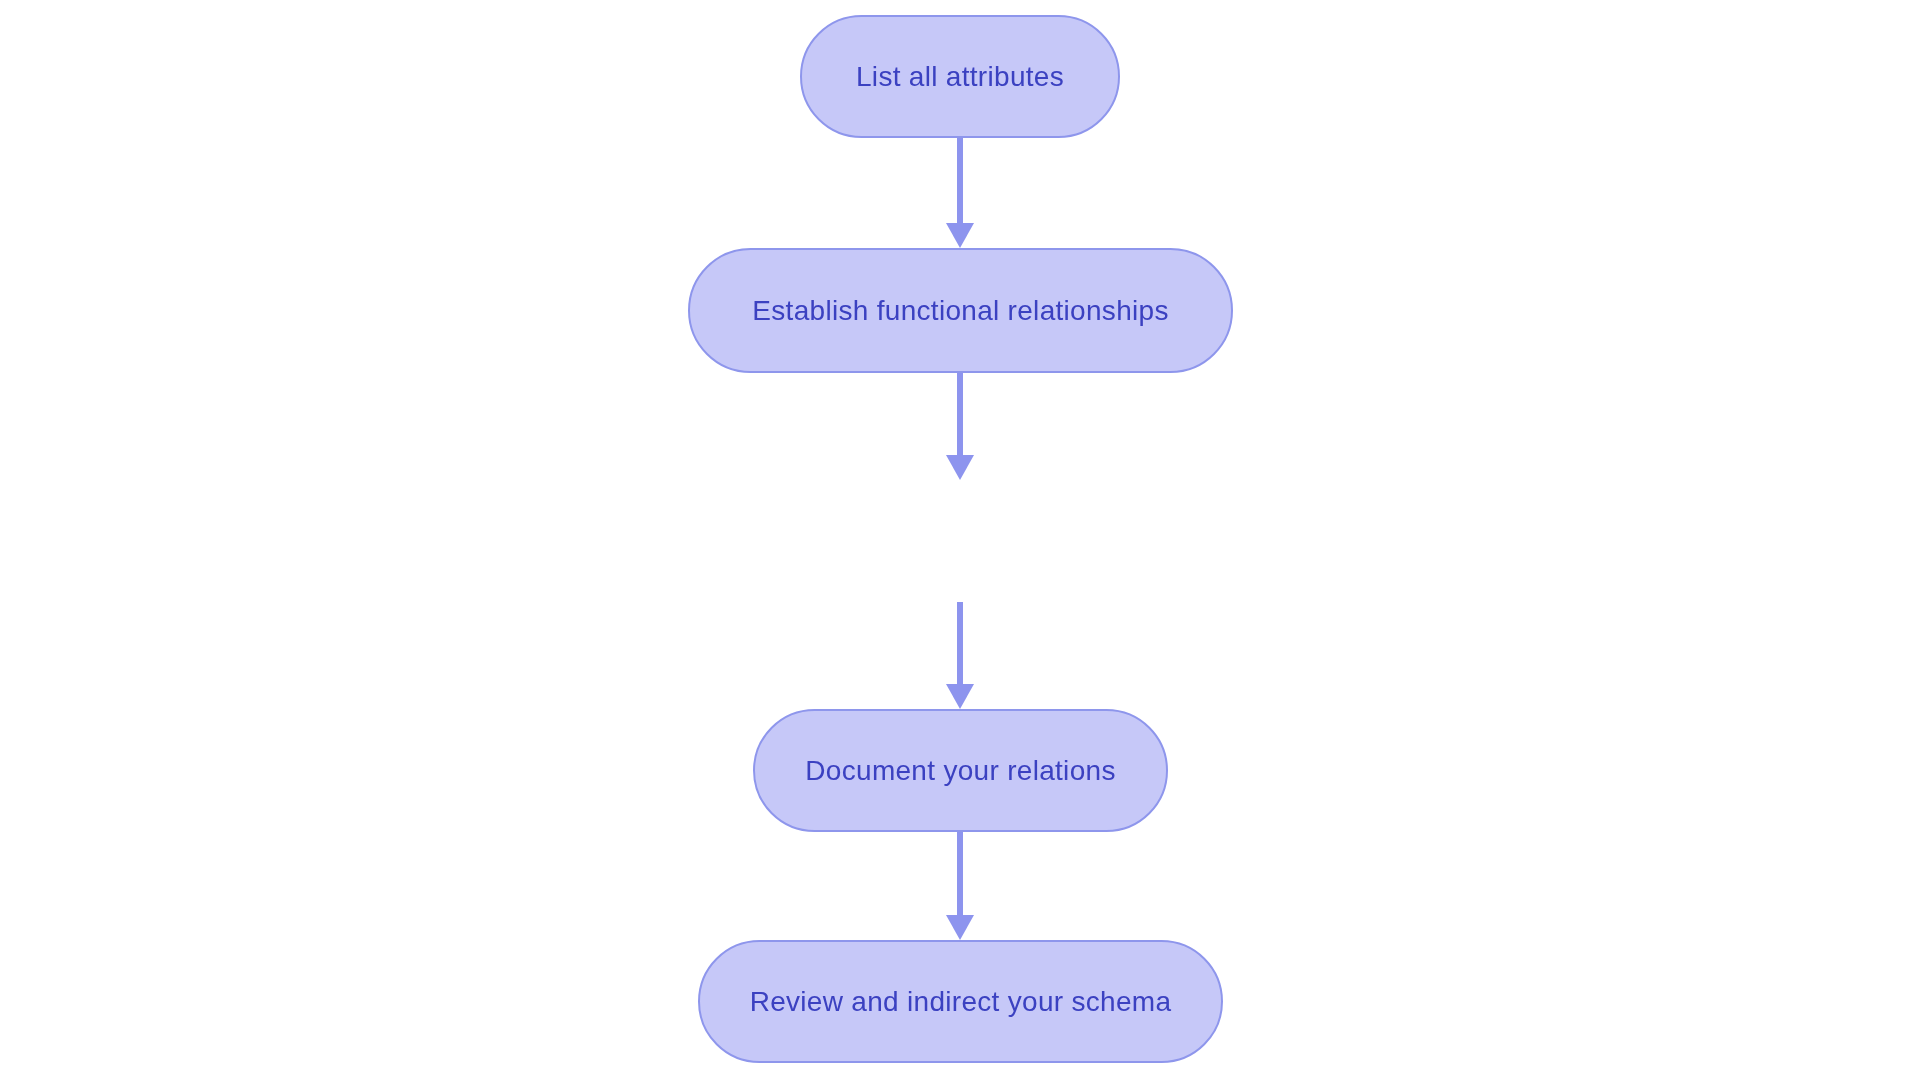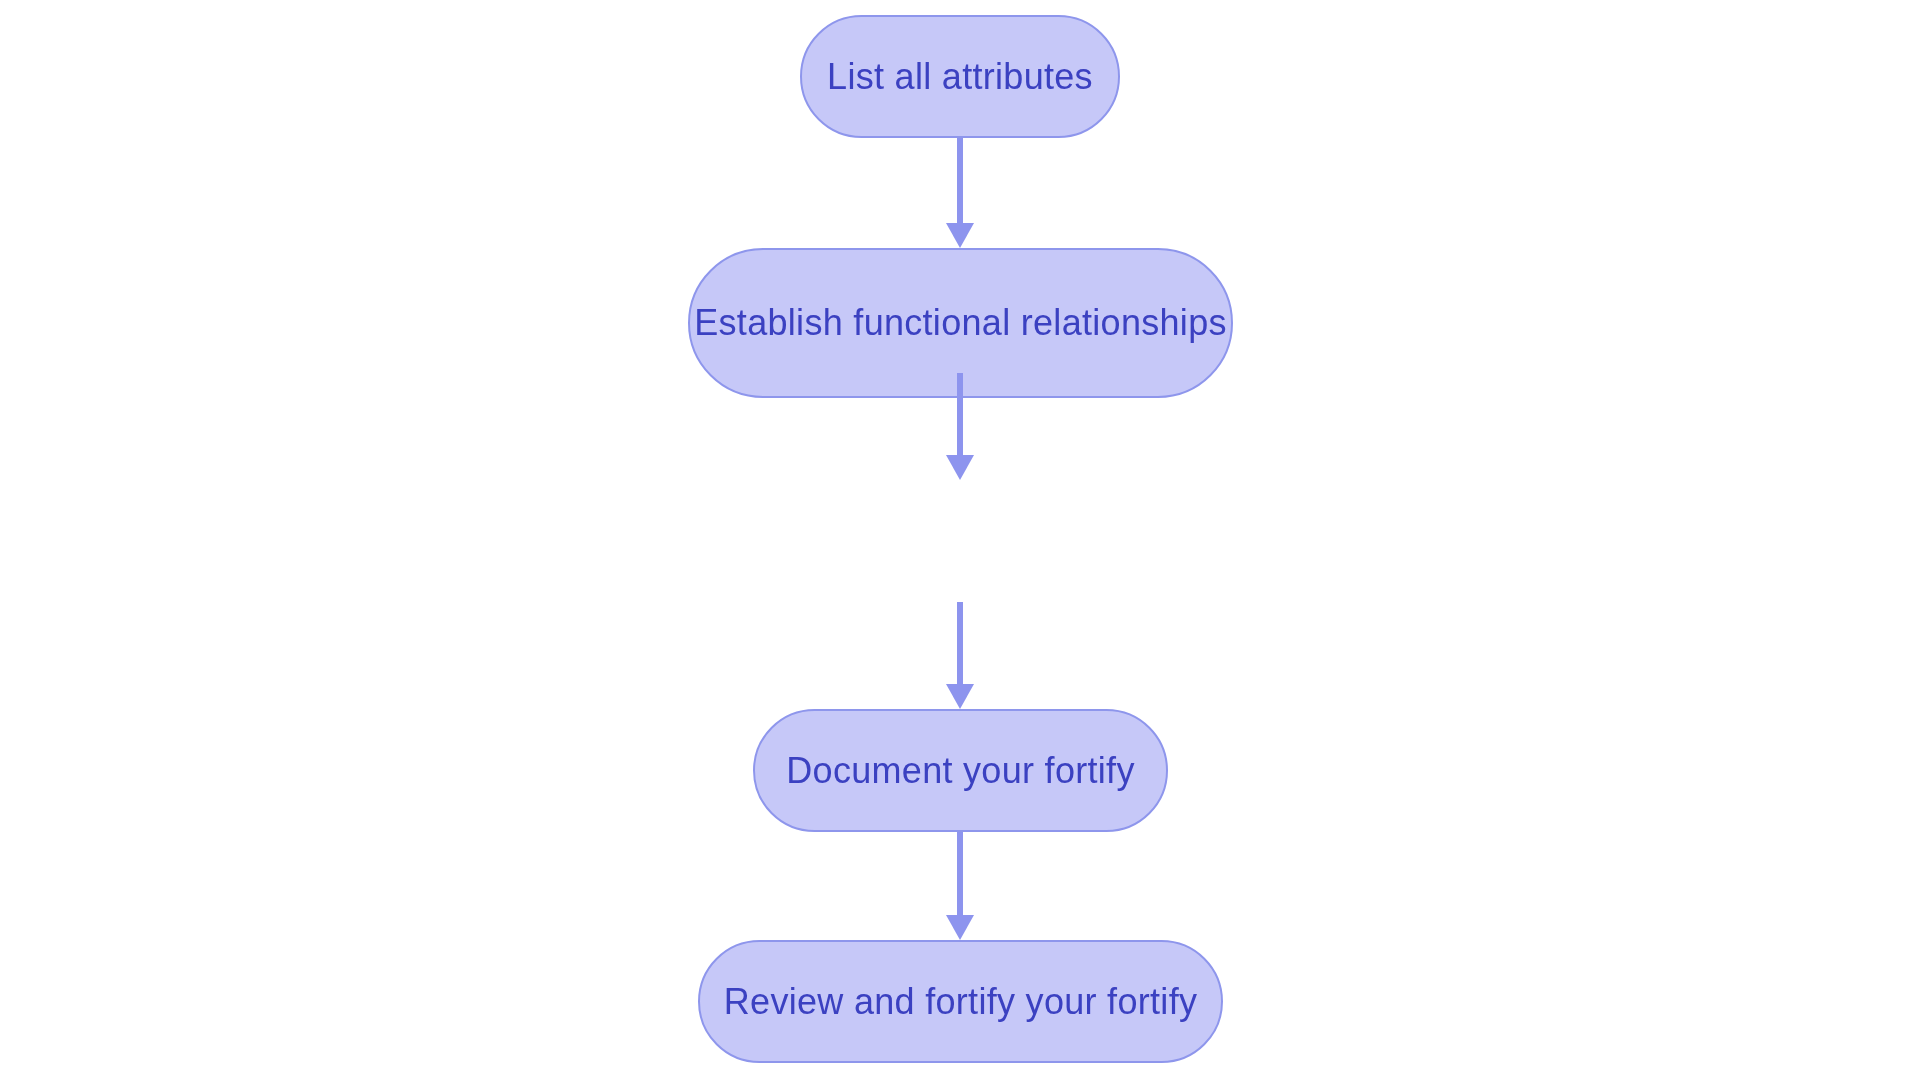--- a/index.html
+++ b/index.html
@@ -20,28 +20,28 @@
     box-sizing: border-box;
     background: #c6c8f8;
     border: 2px solid #8e96ec;
     border-radius: 999px;
     display: flex;
     align-items: center;
     justify-content: center;
   }
   .flow-node .label {
     color: #3b41c1;
-    font-size: 36px;
+    font-size: 28px;
     letter-spacing: 0.3px;
     white-space: nowrap;
     text-align: center;
   }
   
   .n1 { left: 800px; top: 15px;  width: 320px; height: 123px; }
-  .n2 { left: 688px; top: 248px; width: 545px; height: 150px; }
+  .n2 { left: 688px; top: 248px; width: 545px; height: 125px; }
   .n3 { left: 723px; top: 480px; width: 474px; height: 122px; }
   .n4 { left: 753px; top: 709px; width: 415px; height: 123px; }
   .n5 { left: 698px; top: 940px; width: 525px; height: 123px; }
 
   .flow-arrow {
     position: absolute;
     left: 946px;            
     width: 28px;
   }
   .a1 { top: 138px; height: 110px; }
@@ -91,25 +91,25 @@
     <div class="head"></div>
   </div>
 
 
   <div class="flow-arrow a3">
     <div class="shaft"></div>
     <div class="head"></div>
   </div>
 
   <div class="flow-node n4">
-    <span class="label">Document your fortify</span>
+    <span class="label">Document your relations</span>
   </div>
 
   <div class="flow-arrow a4">
     <div class="shaft"></div>
     <div class="head"></div>
   </div>
 
   <div class="flow-node n5">
-    <span class="label">Review and fortify your fortify</span>
+    <span class="label">Review and indirect your schema</span>
   </div>
 
 </div>
 
 </body></html>

